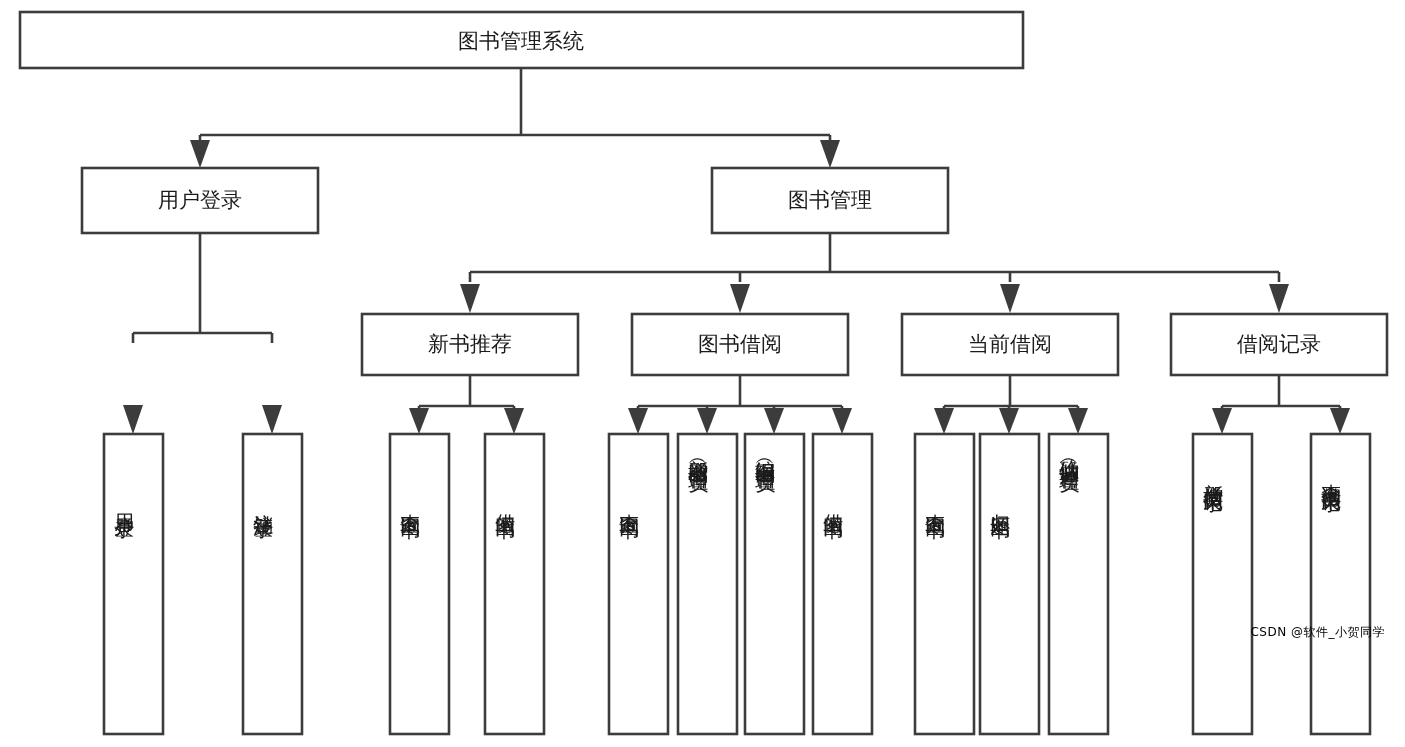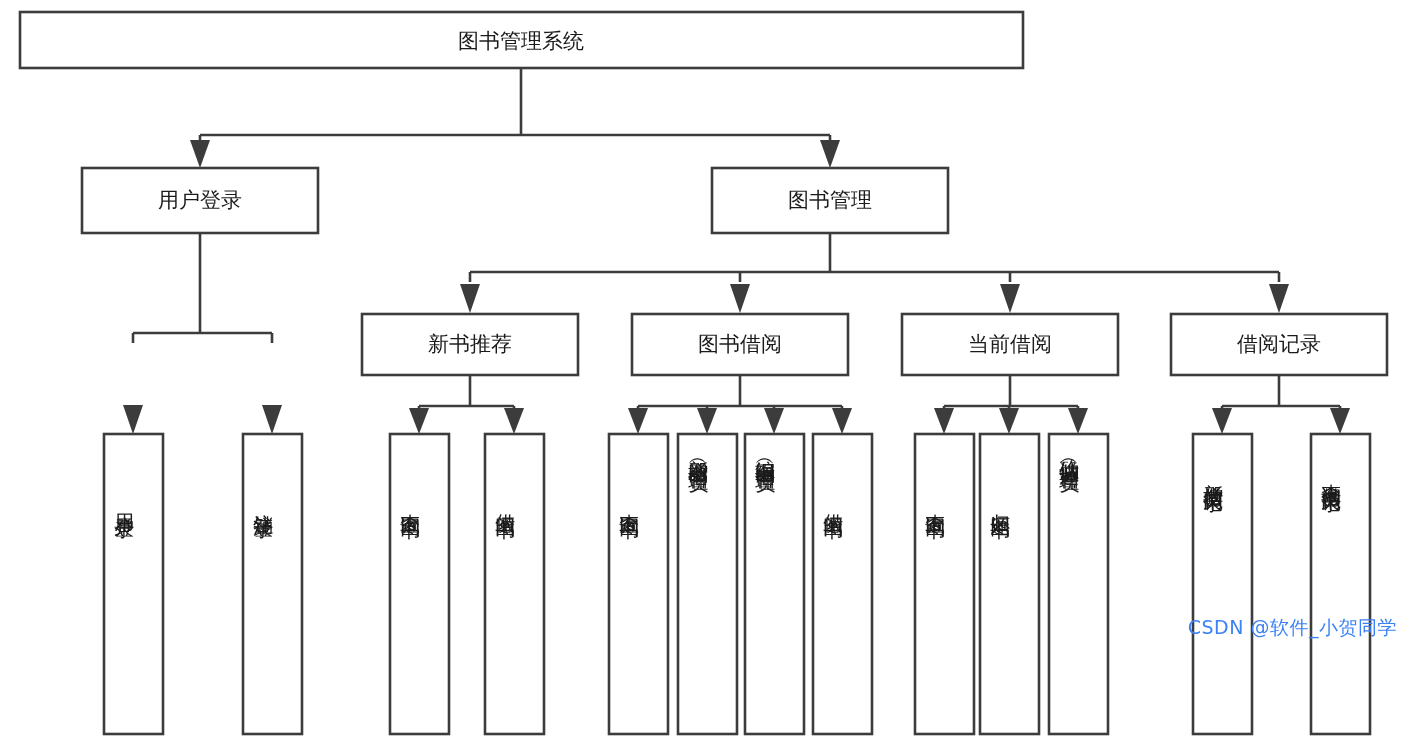--- a/index.html
+++ b/index.html
@@ -53,25 +53,25 @@
     font-size: 20px;
     fill: #1b1b1b;
     writing-mode: vertical-rl;
     text-orientation: upright;
     letter-spacing: 2px;
     dominant-baseline: hanging;
     text-anchor: start;
   }
   .watermark-text {
     position: absolute;
-    right: 8px;
+    right: 20px;
     bottom: 6px;
     font-family: "DejaVu Sans", "Liberation Sans", sans-serif;
-    font-size: 19px;
-    color: #3b82f6;
+    font-size: 12px;
+    color: #000000;
     white-space: nowrap;
     letter-spacing: 0.5px;
     user-select: none;
   }
 </style>
 </head>
 <body>
 
 <div id="diagram-root">
   <svg class="diagram-canvas" viewBox="0 0 1405 747" xmlns="http://www.w3.org/2000/svg">

